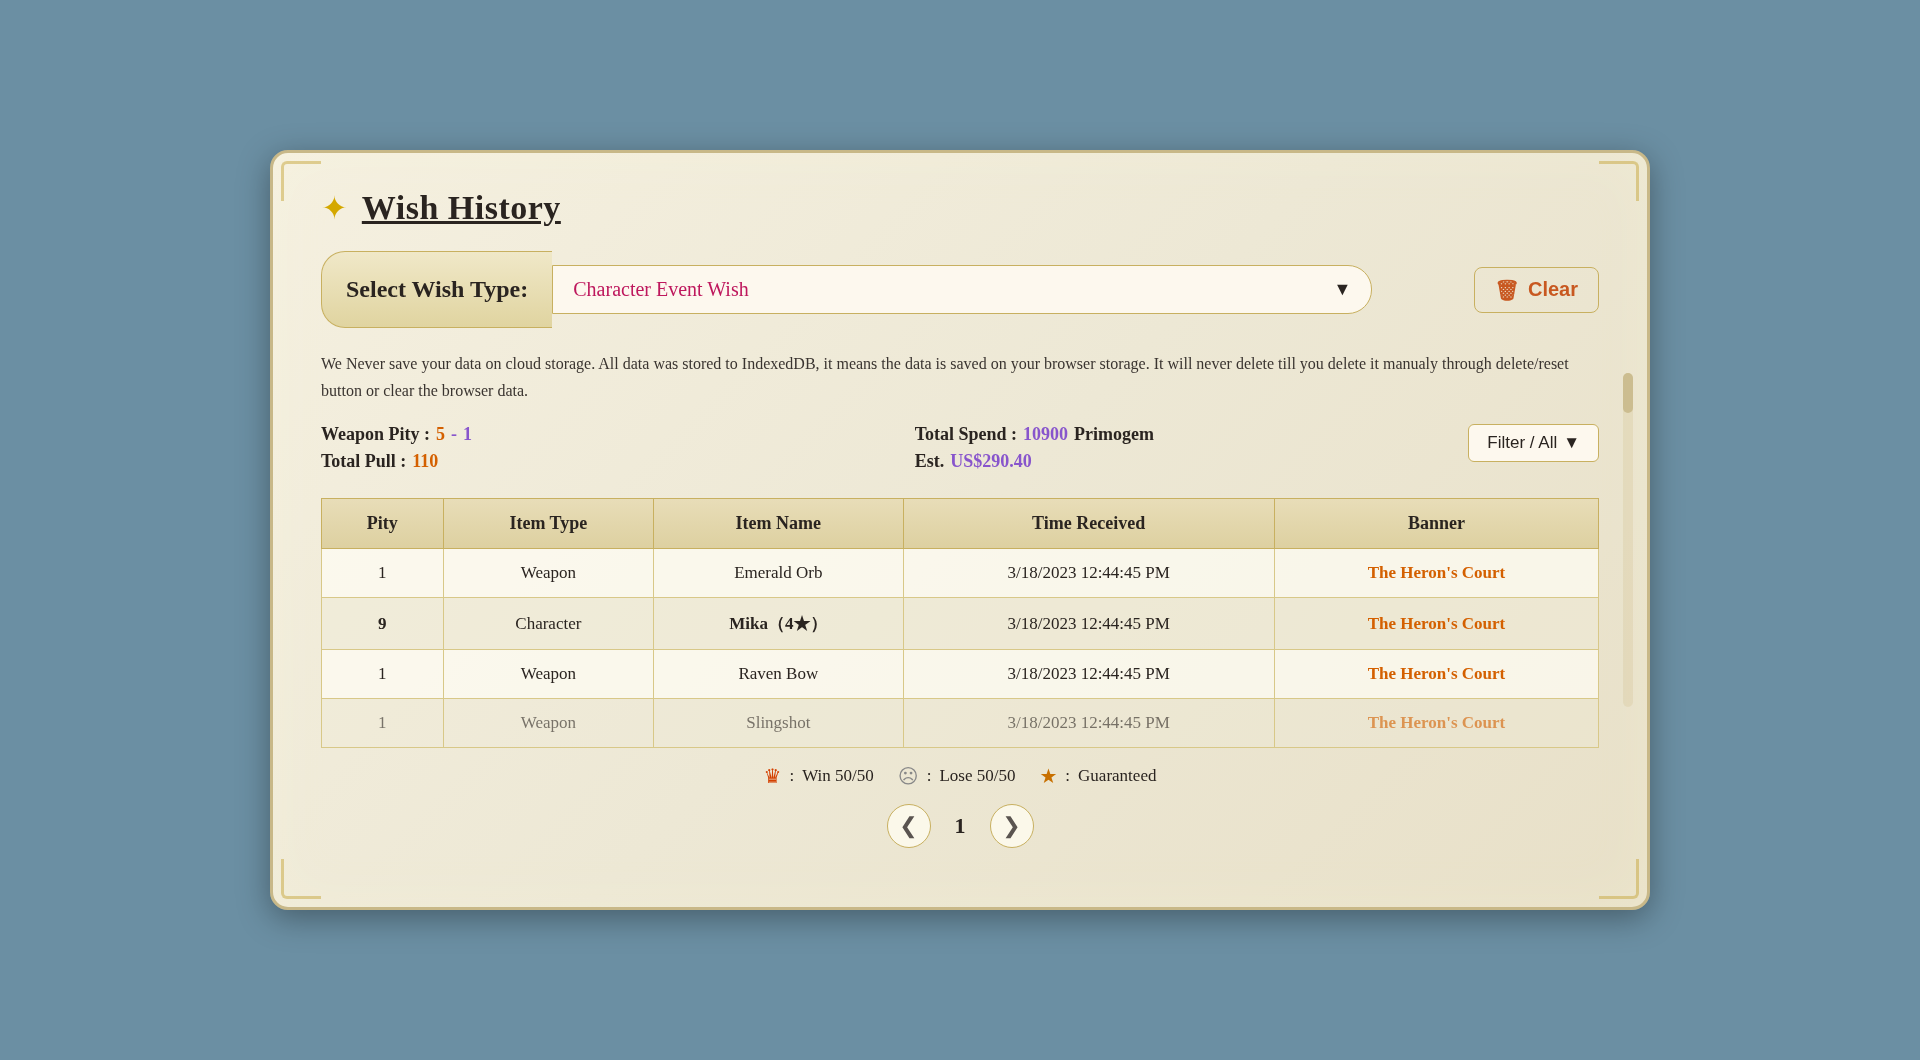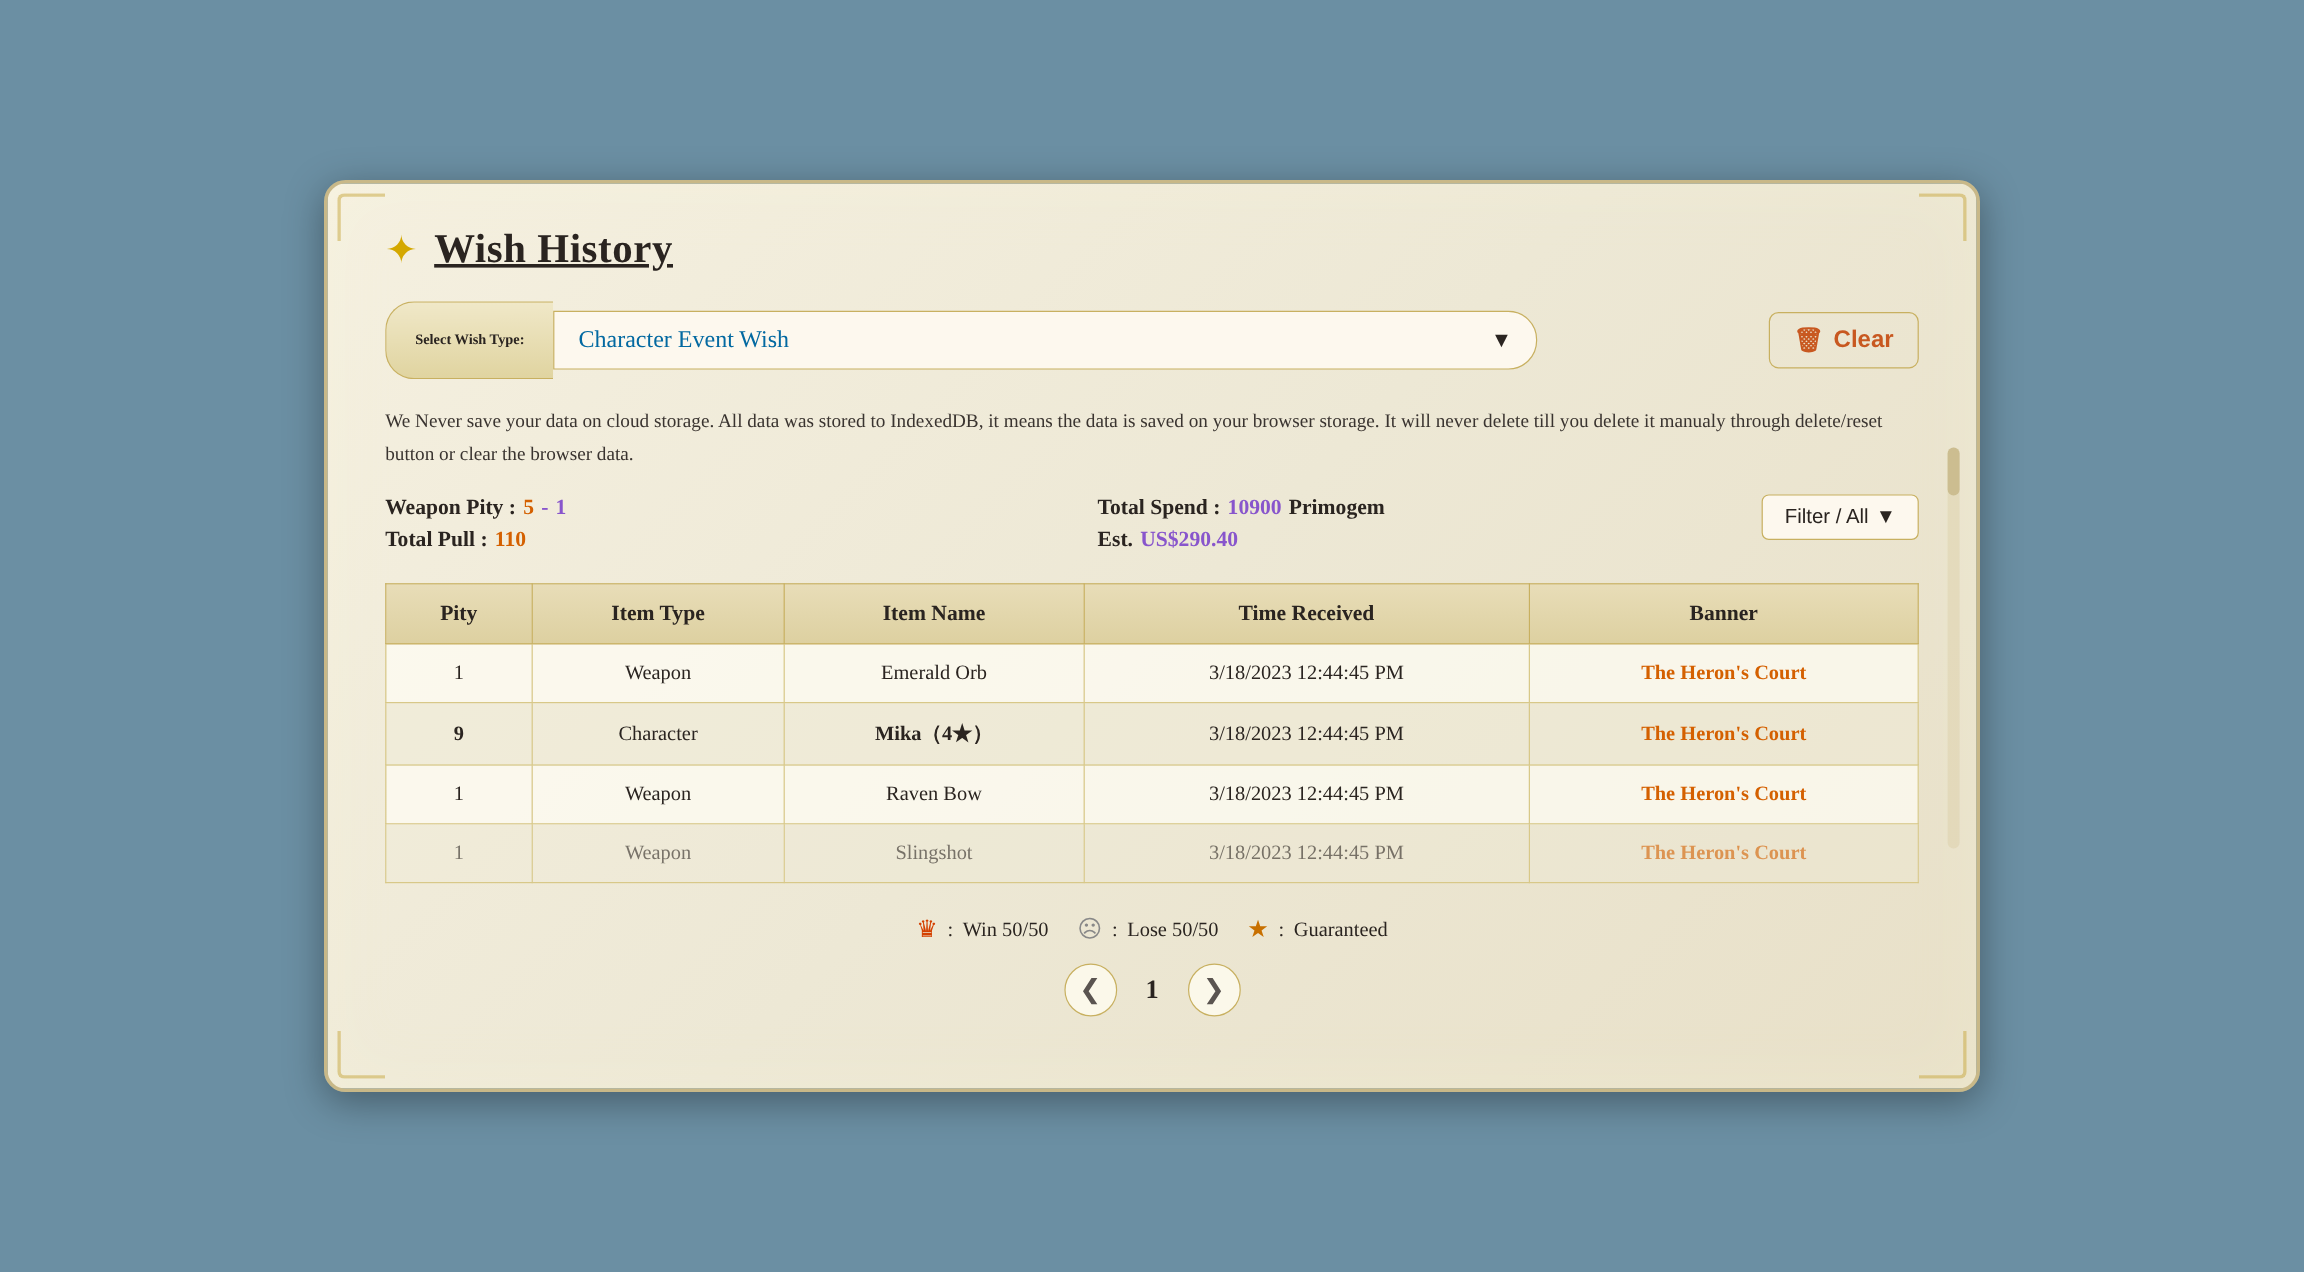--- a/index.html
+++ b/index.html
@@ -54,21 +54,21 @@
       gap: 0;
       margin-bottom: 22px;
     }
 
     .wish-type-label {
       background: linear-gradient(180deg, #f0e8c8 0%, #e0d4a0 100%);
       border: 1.5px solid #c8b060;
       border-right: none;
       border-radius: 24px 0 0 24px;
       padding: 24px 24px;
-      font-size: 12px;
+      font-size: 24px;
       font-weight: bold;
       color: #2a2420;
       white-space: nowrap;
     }
 
     .wish-type-select {
       background: #fdf8ee;
       border: 1.5px solid #c8b060;
       border-radius: 0 24px 24px 0;
       padding: 12px 20px;
@@ -77,21 +77,21 @@
       display: flex;
       align-items: center;
       justify-content: space-between;
       flex: 1;
       max-width: 820px;
       cursor: pointer;
     }
 
     .wish-type-select-text {
       font-size: 20px;
-      color: #0369a1;
+      color: #be185d;
       font-family: Liberation Serif, serif;
     }
 
     .chevron-icon {
       font-size: 18px;
       color: #2a2420;
       margin-left: 12px;
     }
 
     .clear-btn {
@@ -177,21 +177,21 @@
       cursor: pointer;
       display: flex;
       align-items: center;
       gap: 6px;
     }
 
     
     .wish-table {
       width: 100%;
       border-collapse: collapse;
-      margin-bottom: 26px;
+      margin-bottom: 16px;
     }
 
     .wish-table thead tr {
       background: linear-gradient(180deg, #e8ddb8 0%, #ddd0a0 100%);
     }
 
     .wish-table th {
       padding: 14px 16px;
       font-size: 18px;
       font-weight: bold;

